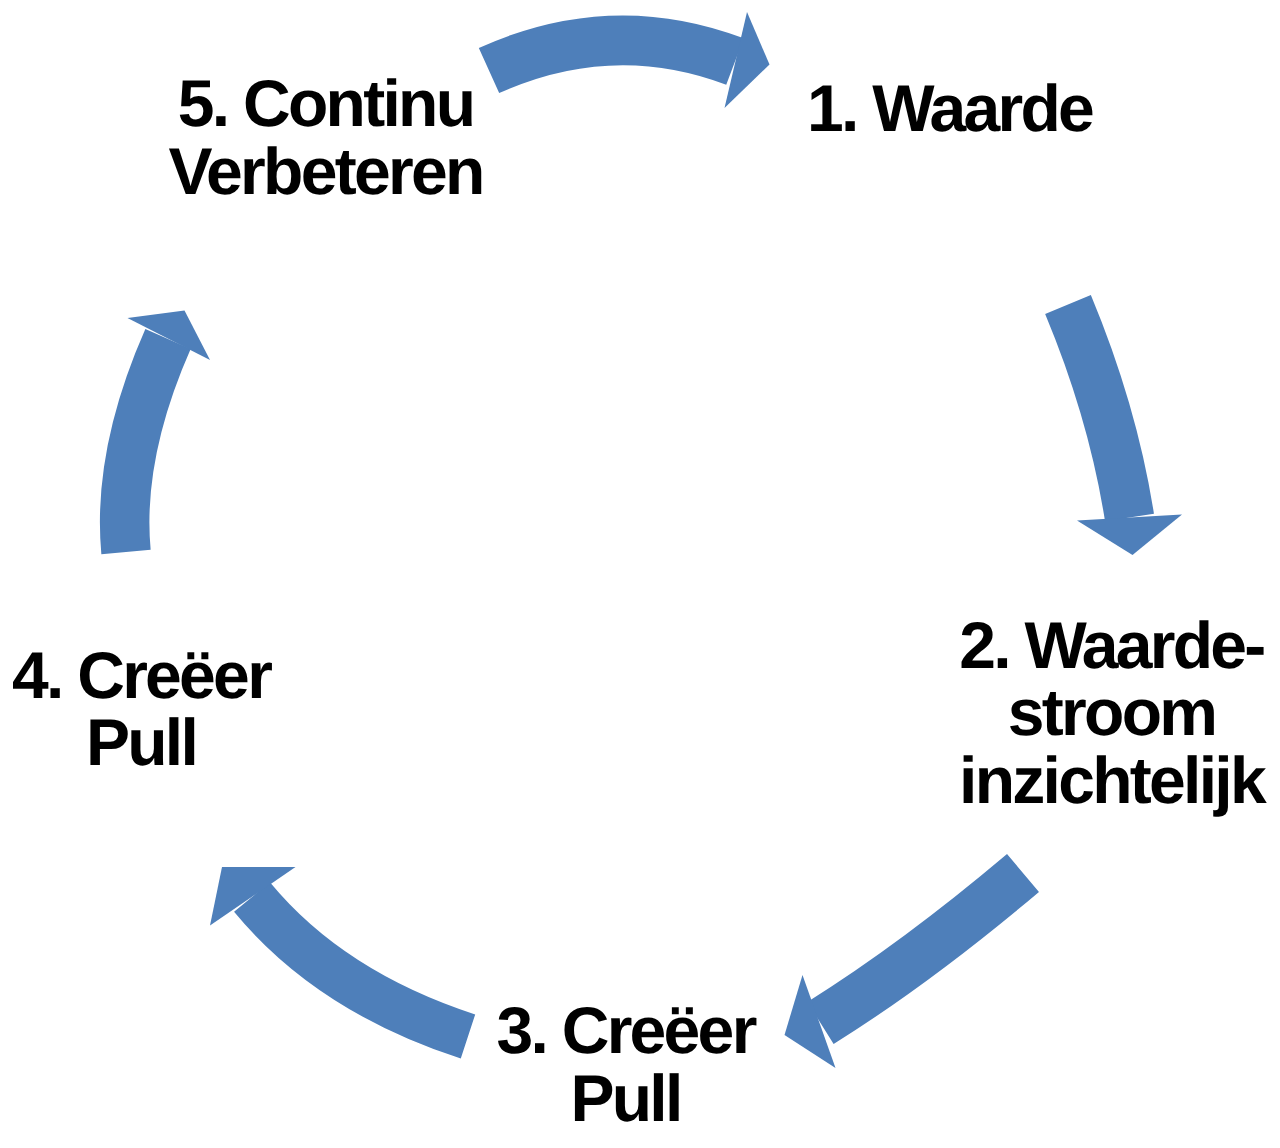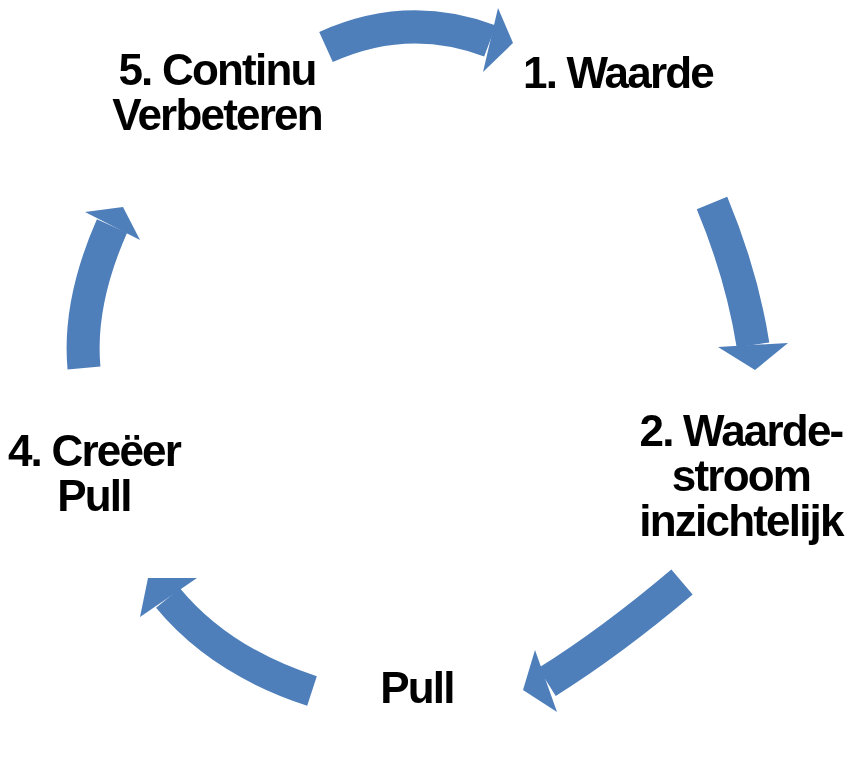--- a/index.html
+++ b/index.html
@@ -44,21 +44,21 @@
     position: absolute;
     width: 350px;
     text-align: center;
     font-size: 44px;
     line-height: 45px;
     letter-spacing: -1.8px;
   }
   .step div {
     white-space: nowrap;
   }
-  #step-1 { left: 443px; top: 50px; }
+  #step-1 { left: 458px; top: 50px; }
   #step-2 { left: 566px; top: 408px; }
   #step-3 { left: 242px; top: 665px; }
   #step-4 { left: -81px; top: 428px; }
   #step-5 { left: 42px;  top: 47px; }
 </style>
 </head>
 <body>
 
 <div id="canvas">
 
@@ -89,20 +89,21 @@
     <div>1. Waarde</div>
   </div>
 
   <div class="step" id="step-2">
     <div>2. Waarde-</div>
     <div>stroom</div>
     <div>inzichtelijk</div>
   </div>
 
   <div class="step" id="step-3">
+    <div>3. Creëer</div>
     <div>Pull</div>
   </div>
 
   <div class="step" id="step-4">
     <div>4. Creëer</div>
     <div>Pull</div>
   </div>
 
   <div class="step" id="step-5">
     <div>5. Continu</div>

